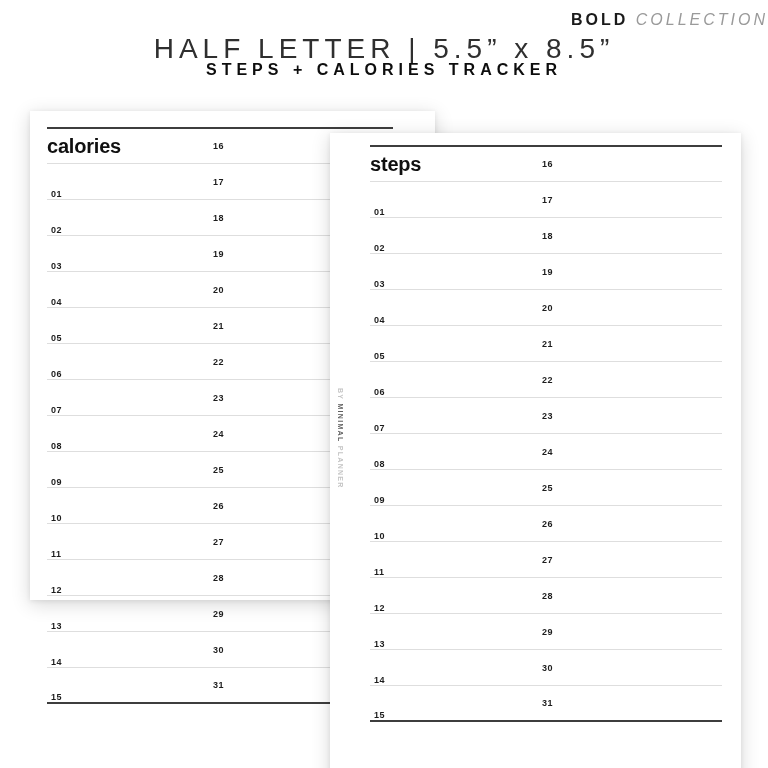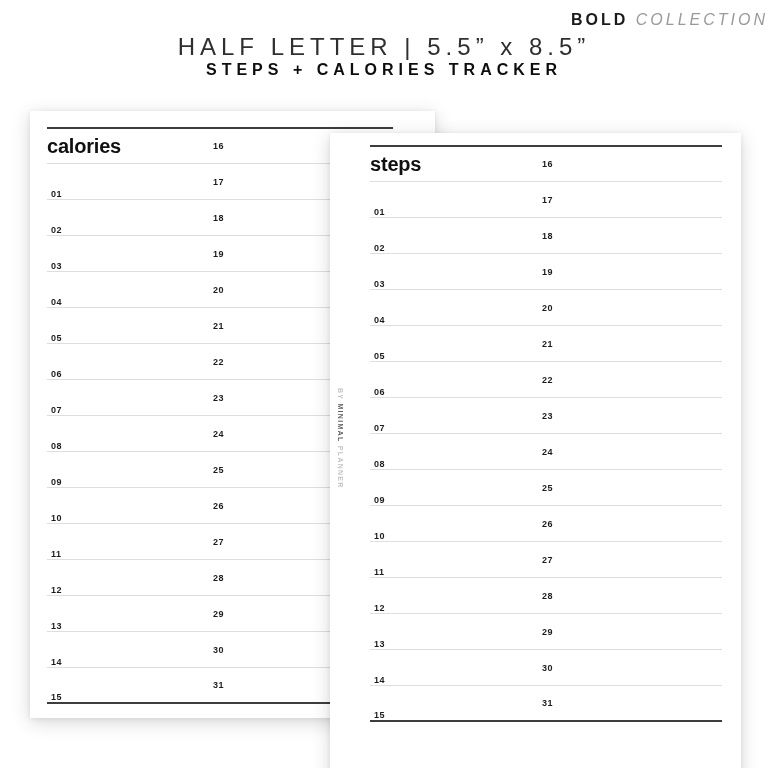--- a/index.html
+++ b/index.html
@@ -12,33 +12,33 @@
 
   
   .collection-line{
     position:absolute;top:11px;left:0;right:0;text-align:right;
     font-size:16px;letter-spacing:3px;color:var(--text,#1a1a1a);
   }
   .collection-line .bold-word{font-weight:700}
   .collection-line .italic-word{font-style:italic;font-weight:400;color:var(--muted-text,#9a9a9a)}
   .size-line{
     position:absolute;top:33px;left:0;right:0;text-align:center;
-    font-size:24px;font-weight:400;letter-spacing:5px;color:#2f2f2f;white-space:nowrap;
+    font-size:28px;font-weight:400;letter-spacing:5px;color:#2f2f2f;white-space:nowrap;
   }
   .product-title{
     position:absolute;top:61px;left:0;right:0;text-align:center;margin:0;
     font-size:16px;font-weight:700;letter-spacing:5px;color:#0d0d0d;white-space:nowrap;
   }
 
   
   .sheet{
     position:absolute;background:var(--paper,#ffffff);
     box-shadow:0 4px 18px rgba(0,0,0,.16),0 1px 5px rgba(0,0,0,.08);
   }
-  .sheet-calories{left:30px;top:111px;width:405px;height:607px;z-index:1}
+  .sheet-calories{left:30px;top:111px;width:405px;height:489px;z-index:1}
   .sheet-steps{left:330px;top:133px;width:411px;height:662px;z-index:2}
 
   .tracker-table{position:absolute}
   .sheet-calories .tracker-table{left:17px;right:42px;top:16px}
   .sheet-steps   .tracker-table{left:40px;right:19px;top:12px}
 
   .thead{
     height:37px;box-sizing:border-box;position:relative;
     border-top:2px solid var(--dark-line,#3d3d3d);
     border-bottom:1px solid var(--divider,#dedede);

